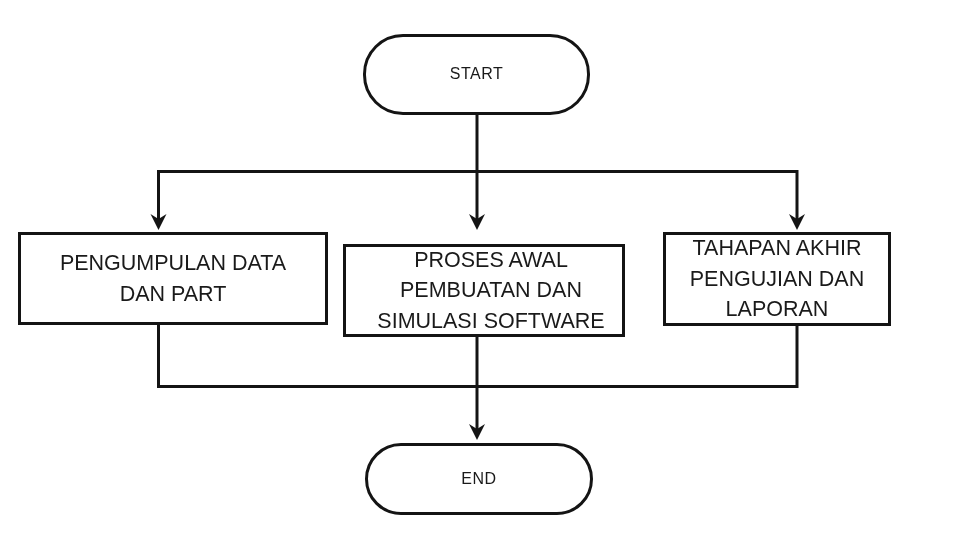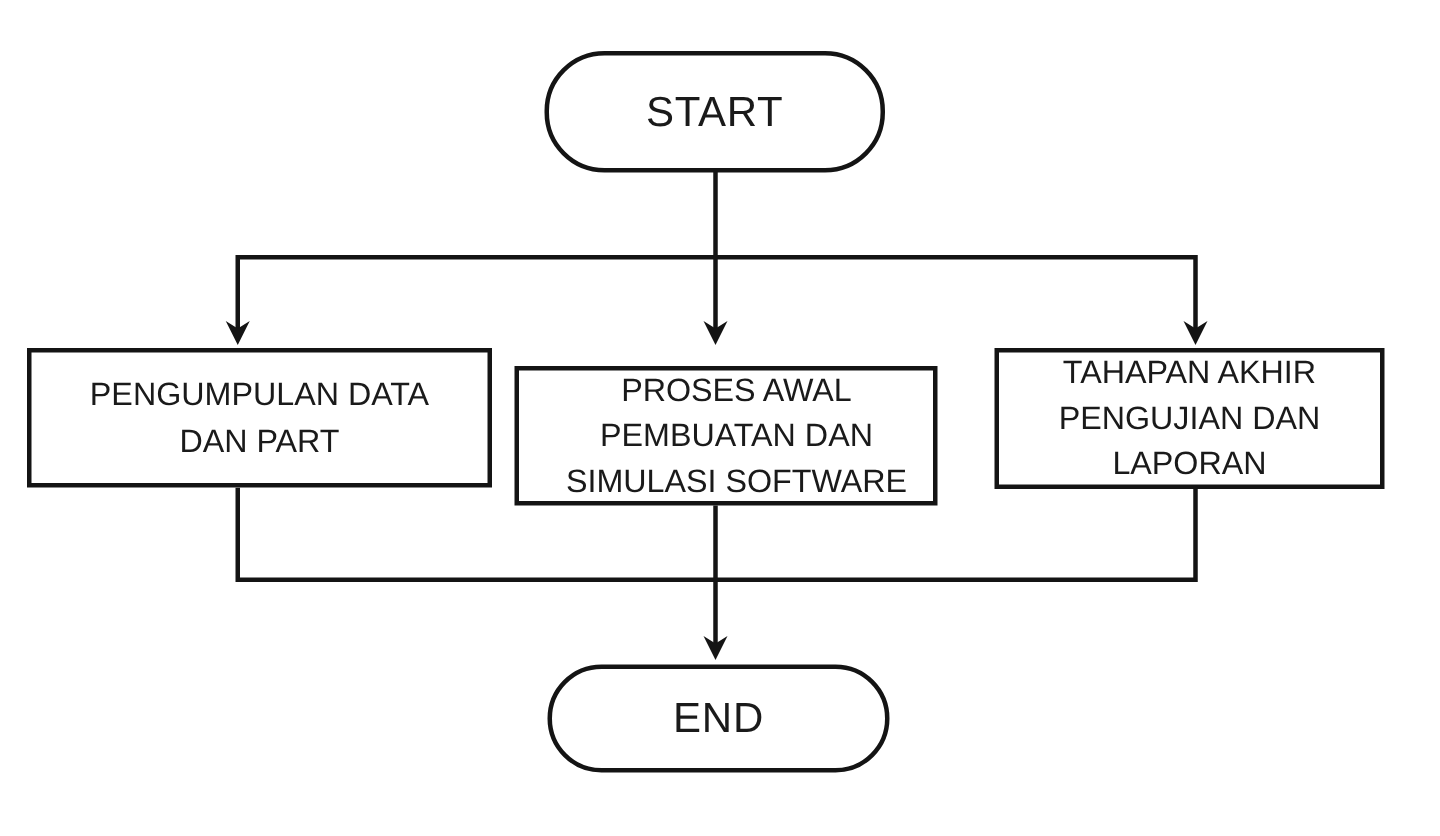--- a/index.html
+++ b/index.html
@@ -28,37 +28,37 @@
     display: flex;
     align-items: center;
     justify-content: center;
     text-align: center;
     background: #ffffff;
     border: 3px solid #141414;
     box-sizing: border-box;
   }
   .terminator {
     border-radius: 40px;
-    font-size: 28px;
+    font-size: 16px;
     letter-spacing: 0.5px;
   }
   .process {
     border-radius: 0;
     font-size: 21.5px;
   }
   .node .label {
     white-space: pre-line;
     line-height: 1.42;
     padding: 2px 6px;
   }
   #start-node { left: 363px; top: 34px;  width: 227px; height: 81px; }
   #end-node   { left: 365px; top: 443px; width: 228px; height: 72px; }
   #process-box-1 { left: 18px;  top: 232px; width: 310px; height: 93px; }
   #process-box-2 { left: 343px; top: 244px; width: 282px; height: 93px; padding-left: 14px; }
-  #process-box-3 { left: 663px; top: 232px; width: 260px; height: 94px; align-items: center; }
+  #process-box-3 { left: 663px; top: 232px; width: 228px; height: 94px; align-items: center; }
 </style>
 </head>
 <body>
 
 <div id="canvas">
 
   <svg id="connectors" viewBox="0 0 960 557" xmlns="http://www.w3.org/2000/svg">
 
     <path d="M 477 113 V 171.5" fill="none" stroke="#141414" stroke-width="3"></path>
 

